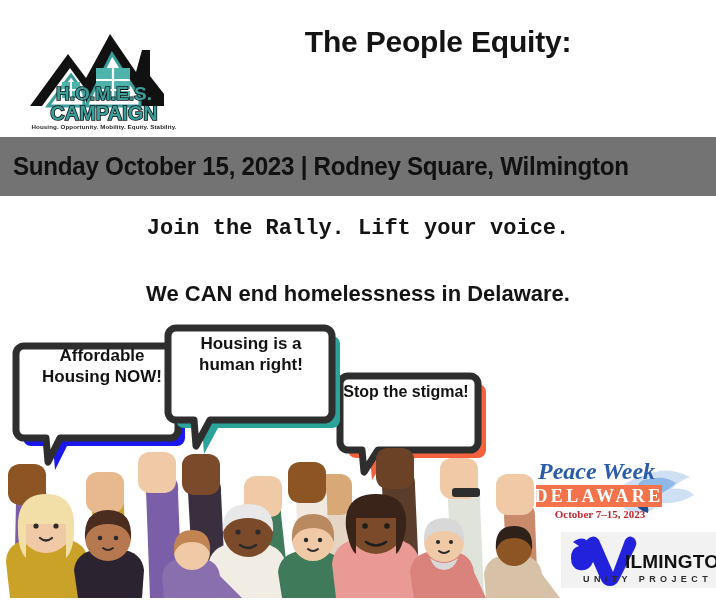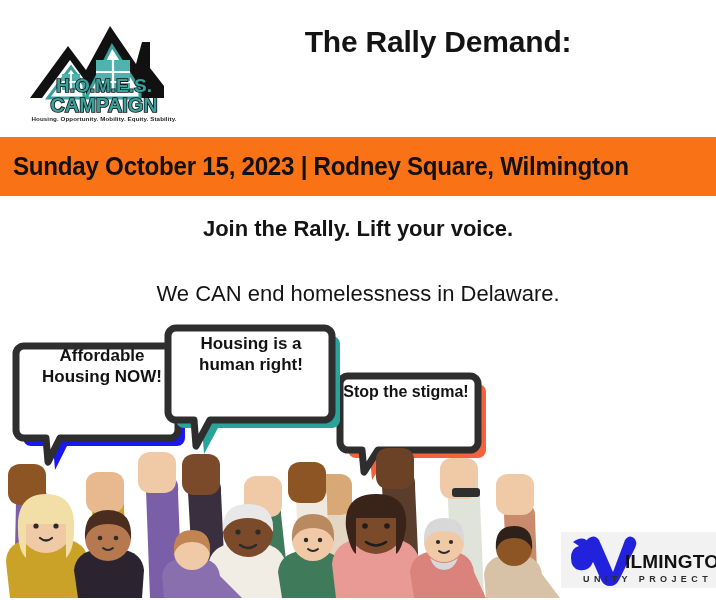--- a/index.html
+++ b/index.html
@@ -19,21 +19,21 @@
   }
 
   
   .header {
     position:absolute;
     left:0; top:0; width:716px; height:137px;
     background:#fff;
   }
   .logo-wrap {
     position:absolute;
-    left:24px; top:12px;
+    left:24px; top:20px;
     width:160px; height:118px;
   }
   .logo-svg { display:block; width:160px; height:118px; }
   .logo-tag {
     position:absolute;
     left:0; top:103px;
     width:160px;
     text-align:center;
     font-size:6.2px;
     font-weight:bold;
@@ -54,21 +54,21 @@
     color:#141414;
     line-height:1.32;
     letter-spacing:-0.2px;
   }
 
   
   .banner {
     position:absolute;
     left:0; top:137px;
     width:716px; height:59px;
-    background:#f97316;
+    background:#737373;
     display:flex;
     align-items:center;
   }
   .banner-text {
     padding-left:14px;
     font-size:26px;
     font-weight:bold;
     color:#111111;
     letter-spacing:-0.3px;
     transform:scaleX(0.93);
@@ -77,27 +77,28 @@
   }
 
   
   .mid-1 {
     position:absolute;
     left:0; top:216px; width:716px;
     text-align:center;
     font-size:22px;
     font-weight:bold;
     color:#141414;
+    font-family:Liberation Mono, monospace;
   }
   .mid-2 {
     position:absolute;
     left:0; top:281px; width:716px;
     text-align:center;
     font-size:22px;
-    font-weight:normal;
+    font-weight:bold;
     color:#141414;
   }
 
   
   .bubbles { position:absolute; left:0; top:322px; width:520px; height:160px; }
   .bubble-svg { position:absolute; left:0; top:0; }
   .bubble-text {
     position:absolute;
     text-align:center;
     font-weight:bold;
@@ -149,21 +150,21 @@
         <line x1="72" y1="60" x2="106" y2="60" stroke="#ffffff" stroke-width="2.2"></line>
         <line x1="72" y1="70" x2="106" y2="70" stroke="#ffffff" stroke-width="2.2"></line>
 
         <text x="80" y="80" text-anchor="middle" font-family="Liberation Sans, sans-serif" font-size="19" font-weight="bold" fill="#3a9e9b" stroke="#111111" stroke-width="1.6" paint-order="stroke">H.O.M.E.S.</text>
         <text x="80" y="100" text-anchor="middle" font-family="Liberation Sans, sans-serif" font-size="20" font-weight="bold" fill="#3a9e9b" stroke="#111111" stroke-width="1.6" paint-order="stroke">CAMPAIGN</text>
       </svg>
       <div class="logo-tag">Housing. Opportunity. Mobility. Equity. Stability.</div>
     </div>
 
     <div class="title-block">
-      <div class="title-line">The Rally Demand:</div>
+      <div class="title-line">The People Equity:</div>
     </div>
   </div>
 
   <div class="banner">
     <div class="banner-text">Sunday October 15, 2023  | Rodney Square, Wilmington</div>
   </div>
 
   <div class="mid-1">Join the Rally. Lift your voice.</div>
   <div class="mid-2">We CAN end homelessness in Delaware.</div>
 
@@ -318,20 +319,38 @@
       </g>
 
       <g>
         <path d="M164 168 L162 146 q2 -16 20 -18 l18 0 q18 2 20 18 L242 168 Z" fill="#8a6fae"></path>
         <circle cx="192" cy="122" r="18" fill="#f0c9a6"></circle>
         <path d="M174 124 q-2 -24 18 -24 q20 0 18 24 q-4 -12 -18 -12 q-14 0 -18 12 z" fill="#c08552"></path>
       </g>
     </svg>
   </div>
 
+  <div class="peaceweek">
+    <svg width="182" height="68" viewBox="0 0 182 68">
+
+      <g>
+        <path d="M112 20 q22 -10 44 2 q-12 4 -18 12 q14 -2 22 6 q-16 10 -34 8 q-8 10 -22 10
+                 q-14 0 -18 -12 q-4 -14 10 -20 q8 -4 16 -6 z" fill="#cfe0f5"></path>
+        <path d="M116 24 q14 -4 26 4 q-14 14 -30 12 q-10 -2 -8 -10 q2 -6 12 -6 z" fill="#8fb8e6"></path>
+        <path d="M108 34 q12 6 8 18 q-10 -2 -14 -10 q-2 -6 6 -8 z" fill="#2a5caa"></path>
+        <path d="M106 44 q10 4 8 14 q-8 -2 -12 -8 q-2 -5 4 -6 z" fill="#1f4a8f"></path>
+      </g>
+
+      <text x="4" y="24" font-family="Liberation Serif, serif" font-style="italic" font-size="24" font-weight="bold" fill="#2a5caa">Peace Week</text>
+
+      <rect x="2" y="30" width="126" height="22" fill="#f4734a"></rect>
+      <text x="65" y="47" text-anchor="middle" font-family="Liberation Serif, serif" font-size="18" font-weight="bold" letter-spacing="3.4" fill="#ffffff">DELAWARE</text>
+      <text x="66" y="63" text-anchor="middle" font-family="Liberation Serif, serif" font-size="11" font-weight="bold" fill="#c0272d">October 7–15, 2023</text>
+    </svg>
+  </div>
 
   <div class="wup">
     <svg width="155" height="56" viewBox="0 0 155 56">
       <rect x="0" y="0" width="155" height="56" fill="#f2f2f2"></rect>
 
       <path d="M12 10 q10 -8 18 2 q6 8 2 18 q-4 10 -14 8 q-8 -2 -8 -12 q0 -10 8 -12 z" fill="#2222dd"></path>
       <path d="M28 6 q6 -4 10 2 L52 40 L64 8 q4 -6 9 -2 q4 4 1 10 L58 48 q-3 6 -9 6
                q-6 0 -9 -6 L26 16 q-3 -7 2 -10 z" fill="#2222dd"></path>
       <text x="64" y="36" font-family="Liberation Sans, sans-serif" font-size="19" font-weight="bold" letter-spacing="0.2" fill="#111111">ILMINGTON</text>
       <text x="22" y="50" font-family="Liberation Sans, sans-serif" font-size="9" font-weight="bold" letter-spacing="4.4" fill="#2b2b2b">UNITY PROJECT</text>

